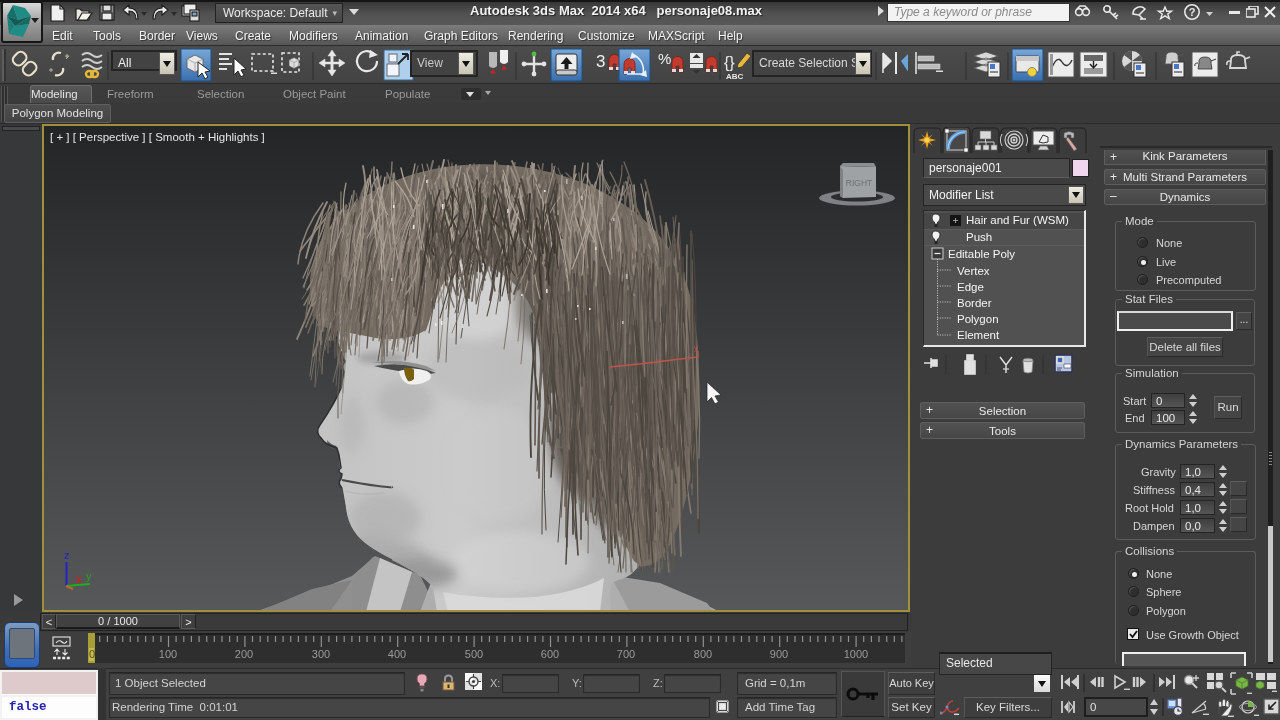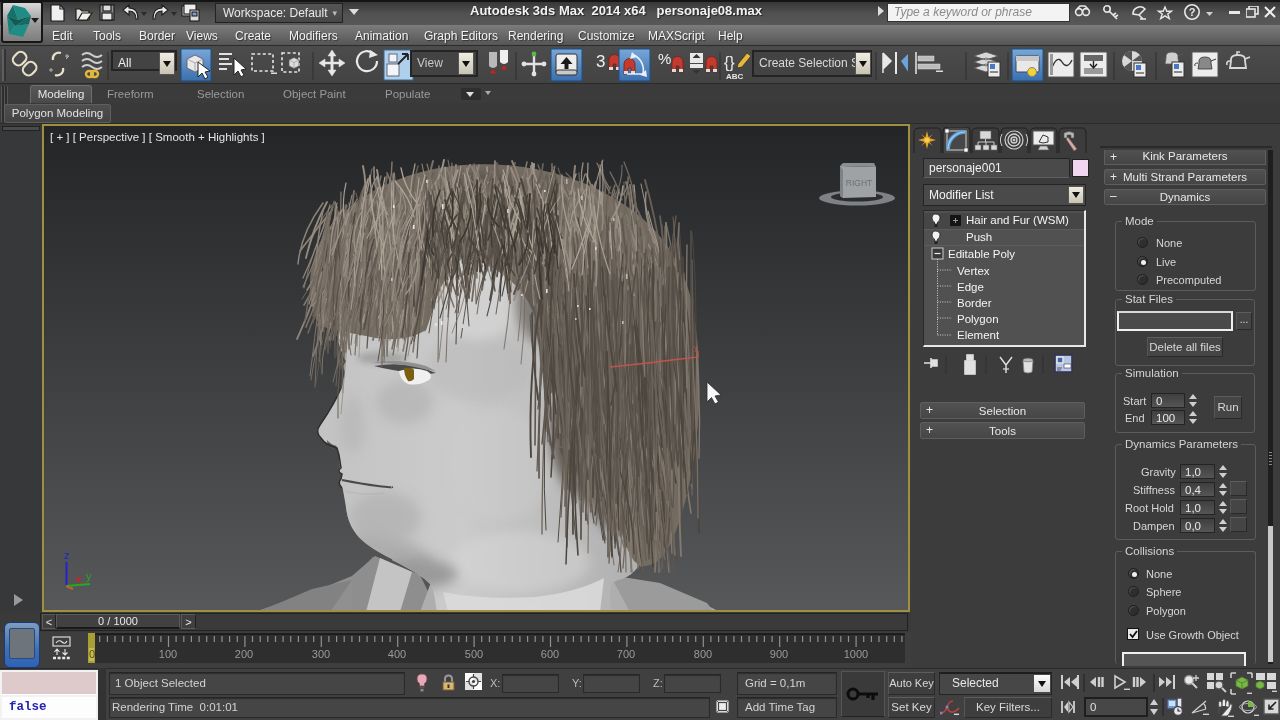--- a/index.html
+++ b/index.html
@@ -357,21 +357,21 @@
 <div class="abs" style="left:458px;top:52px;width:16px;height:23px;background:linear-gradient(#efece2,#c9c4b2);border:1px solid #555"></div>
 <div class="abs" style="left:462px;top:61px;width:0;height:0;border-left:4.5px solid transparent;border-right:4.5px solid transparent;border-top:6px solid #111"></div>
 
 <div class="abs" style="left:752px;top:50px;width:120px;height:27px;background:#434343;border:2px solid #242424;color:#d9d9d9;font-size:12px;line-height:23px;padding-left:5px;overflow:hidden">Create Selection Sel</div>
 <div class="abs" style="left:855px;top:52px;width:16px;height:23px;background:linear-gradient(#efece2,#c9c4b2);border:1px solid #555"></div>
 <div class="abs" style="left:859px;top:61px;width:0;height:0;border-left:4.5px solid transparent;border-right:4.5px solid transparent;border-top:6px solid #111"></div>
 
 <div class="abs" style="left:0;top:84px;width:1280px;height:19px;background:#3b3b3b"></div>
 <div class="abs" style="left:0;top:103px;width:1280px;height:21px;background:#393939;border-bottom:1px solid #2b2b2b"></div>
 <div class="abs" style="left:1px;top:86px;width:7px;height:36px;background:repeating-linear-gradient(90deg,#555 0 1px,#2e2e2e 1px 3px)"></div>
-<div class="abs" style="left:30px;top:85px;width:62px;height:18px;background:linear-gradient(#575757,#4a4a4a);border:1px solid #6e6e6e;border-bottom:none;border-radius:3px 3px 0 0;color:#e4e4e4;font-size:11.5px;text-align:center;line-height:17px">Modeling</div>
+<div class="abs" style="left:30px;top:85px;width:62px;height:18px;background:linear-gradient(#575757,#4a4a4a);border:1px solid #6e6e6e;border-bottom:none;border-radius:3px 3px 0 0;color:#e4e4e4;font-size:11.5px;text-align:left;line-height:17px">Modeling</div>
 <div class="abs" style="left:107px;top:88px;color:#9a9a9a;font-size:11.5px;white-space:nowrap">Freeform</div>
     <div class="abs" style="left:197px;top:88px;color:#9a9a9a;font-size:11.5px;white-space:nowrap">Selection</div>
     <div class="abs" style="left:283px;top:88px;color:#9a9a9a;font-size:11.5px;white-space:nowrap">Object Paint</div>
     <div class="abs" style="left:385px;top:88px;color:#9a9a9a;font-size:11.5px;white-space:nowrap">Populate</div>
 <div class="abs" style="left:461px;top:88px;width:20px;height:12px;background:#2e2e2e;border-radius:2px"></div>
 <div class="abs" style="left:466px;top:92px;width:0;height:0;border-left:4px solid transparent;border-right:4px solid transparent;border-top:5px solid #e0e0e0"></div>
 <div class="abs" style="left:485px;top:91px;width:0;height:0;border-left:3.5px solid transparent;border-right:3.5px solid transparent;border-top:4.5px solid #aaa"></div>
 <div class="abs" style="left:4px;top:104px;width:107px;height:19px;background:linear-gradient(#4e4e4e,#444);border:1px solid #5e5e5e;border-radius:2px;color:#e0e0e0;font-size:11.5px;text-align:center;line-height:17px">Polygon Modeling</div>
 
 <div class="abs" style="left:0;top:124px;width:44px;height:496px;background:#37383a"></div>
@@ -2796,21 +2796,21 @@
 
 <div class="abs" style="left:841px;top:671px;width:44px;height:46px;background:#3a3a3a;border:1px solid #555;border-bottom-color:#222"></div>
 <svg class="abs" style="left:846px;top:684px" width="34" height="20" viewBox="0 0 34 20">
       <circle cx="7" cy="10" r="5" fill="none" stroke="#0c0c0c" stroke-width="3"></circle>
       <path d="M12 10 L32 10 M27 10 L27 16 M22 10 L22 14" stroke="#0c0c0c" stroke-width="3.2"></path>
     </svg>
 
 <div class="abs btn" style="left:888px;top:672px;width:47px;height:23px;font-size:11.5px;text-align:center;line-height:21px;background:#3e3e3e;white-space:nowrap;overflow:hidden;font-size:11px">Auto Key</div>
 <div class="abs btn" style="left:888px;top:697px;width:47px;height:21px;font-size:11.5px;text-align:center;line-height:19px;background:#3e3e3e">Set Key</div>
 
-<div class="abs" style="left:939px;top:672px;width:113px;height:23px;background:#474747;border:1px solid #242424;border-top:2px solid #1e1e1e;color:#e8e8e8;font-size:12px;line-height:19px;padding-left:12px">Selected</div>
+<div class="abs" style="left:939px;top:652px;width:113px;height:23px;background:#474747;border:1px solid #242424;border-top:2px solid #1e1e1e;color:#e8e8e8;font-size:12px;line-height:19px;padding-left:6px">Selected</div>
 <div class="abs" style="left:1034px;top:675px;width:16px;height:17px;background:linear-gradient(#fdfdfd,#d8d8d8)"></div>
 <div class="abs" style="left:1038px;top:681px;width:0;height:0;border-left:4.5px solid transparent;border-right:4.5px solid transparent;border-top:6px solid #111"></div>
 
 <svg class="abs" style="left:940px;top:699px" width="20" height="18" viewBox="0 0 20 18">
       <path d="M1 14 Q5 14 7 8 T13 2 M7 8 Q9 14 13 13 T19 9" stroke="#c04040" stroke-width="1.6" fill="none"></path>
       <circle cx="7" cy="8" r="1.5" fill="#7a8ac0"></circle>
       <circle cx="1" cy="14" r="1.5" fill="#7a8ac0"></circle>
       <path d="M14 16 l5 0 l0 -1.4 l-5 0 z" fill="#ddd"></path>
     </svg>
 <div class="abs btn" style="left:964px;top:697px;width:88px;height:21px;font-size:11.5px;text-align:center;line-height:19px;background:#3e3e3e">Key Filters...</div>

